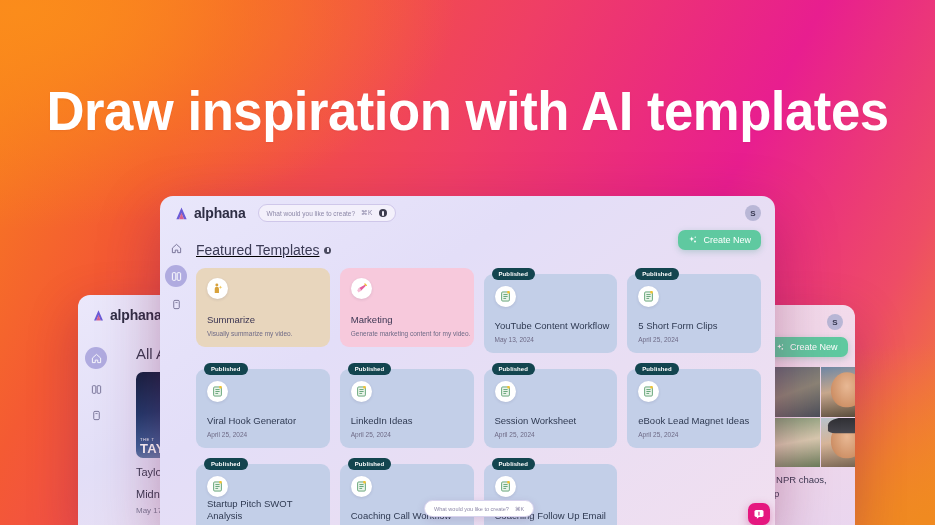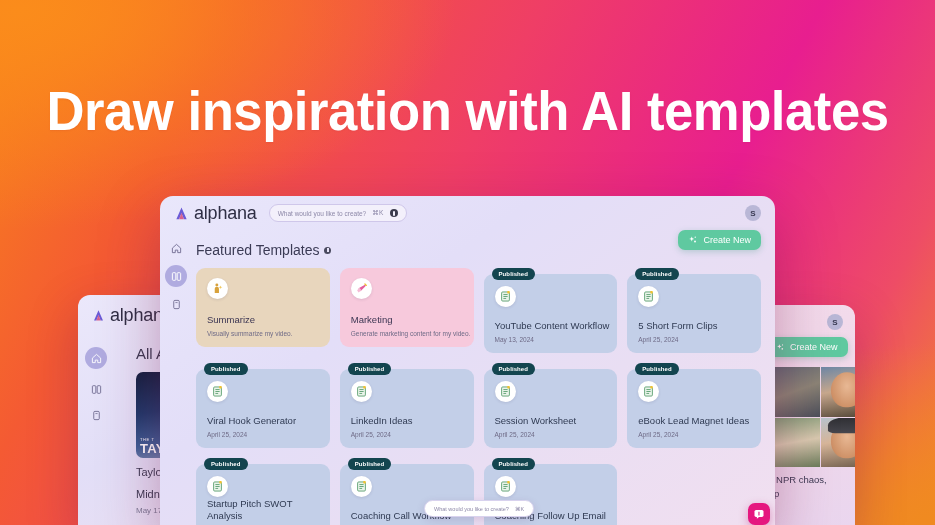--- a/index.html
+++ b/index.html
@@ -102,21 +102,21 @@
 
   
   #win-main {
     left: 160px; top: 196px; width: 615px; height: 331px;
     background: linear-gradient(145deg, #e9e7fb 0%, #e3def8 35%, #e9def3 65%, #f1dff0 100%);
     border-radius: 13px 13px 0 0;
     box-shadow: 0 22px 60px rgba(120,15,70,0.38);
   }
   .main-top { height: 34px; display: flex; align-items: center; padding: 0 14px; gap: 12px; position: relative; }
   .logo { display: flex; align-items: center; gap: 5px; }
-  .logo-text { font-size: 18px; color: #2e2e44; letter-spacing: -0.2px; font-weight: 400; }
+  .logo-text { font-size: 14px; color: #2e2e44; letter-spacing: -0.2px; font-weight: 700; }
   .searchpill {
     display: flex; align-items: center; gap: 6px;
     height: 18px; padding: 0 8px;
     background: #f3f0fb; border: 1px solid #cfc7ea; border-radius: 999px;
   }
   .searchpill .ph { font-size: 6.5px; color: #8d88a8; white-space: nowrap; }
   .searchpill .kbd { font-size: 6.5px; color: #8d88a8; letter-spacing: 0.4px; }
   .searchpill .dot { width: 8px; height: 8px; border-radius: 50%; background: #3b3b4d; display: inline-block; position: relative; }
   .searchpill .dot::after { content: ""; position: absolute; left: 3px; top: 1.5px; width: 2px; height: 5px; background: #f3f0fb; border-radius: 1px; }
 
@@ -140,21 +140,21 @@
     position: absolute; left: 0; top: 34px; width: 32px; bottom: 0;
     display: flex; flex-direction: column; align-items: center; padding-top: 12px; gap: 11px;
   }
   .rail-ico { width: 12px; height: 12px; color: #6f6b90; display: flex; align-items: center; justify-content: center; }
   .rail-ico.active {
     width: 22px; height: 22px; border-radius: 50%;
     background: #b0abe0; color: #ffffff;
   }
 
   .main-body { position: absolute; left: 32px; top: 34px; right: 0; bottom: 0; padding: 12px 14px 0 4px; }
-  .sec-head { display: flex; align-items: center; gap: 5px; margin-bottom: 10px; }
+  .sec-head { display: flex; align-items: center; gap: 5px; margin-bottom: 10px; text-decoration: underline; }
   .sec-title { font-size: 14px; color: #3b3b55; font-weight: 500; }
   .info-dot {
     width: 7px; height: 7px; border-radius: 50%; background: #4a4a60; position: relative;
   }
   .info-dot::after { content: ""; position: absolute; left: 3px; top: 1.4px; width: 1.4px; height: 4px; background: #e7e3f7; }
 
   .cards { display: grid; grid-template-columns: repeat(4, 1fr); gap: 10px; }
   .card {
     position: relative; border-radius: 9px; height: 79px;
     padding: 10px 11px 0 11px;

